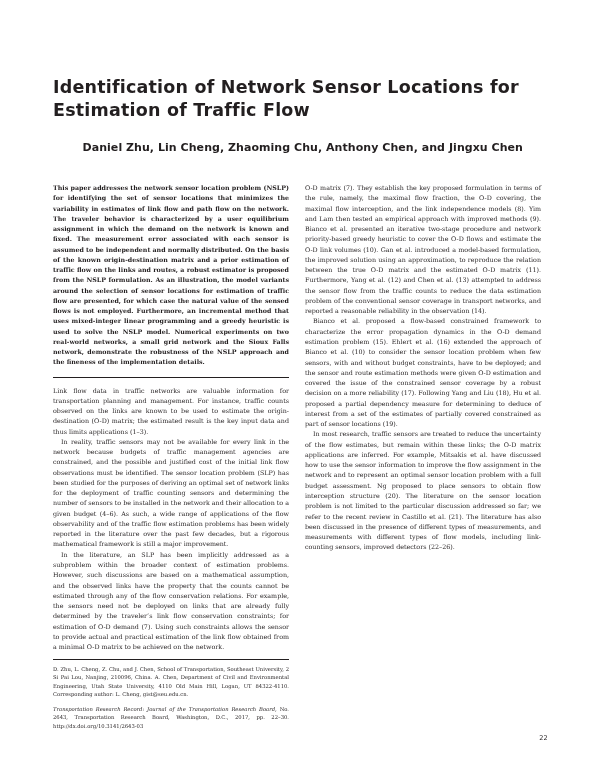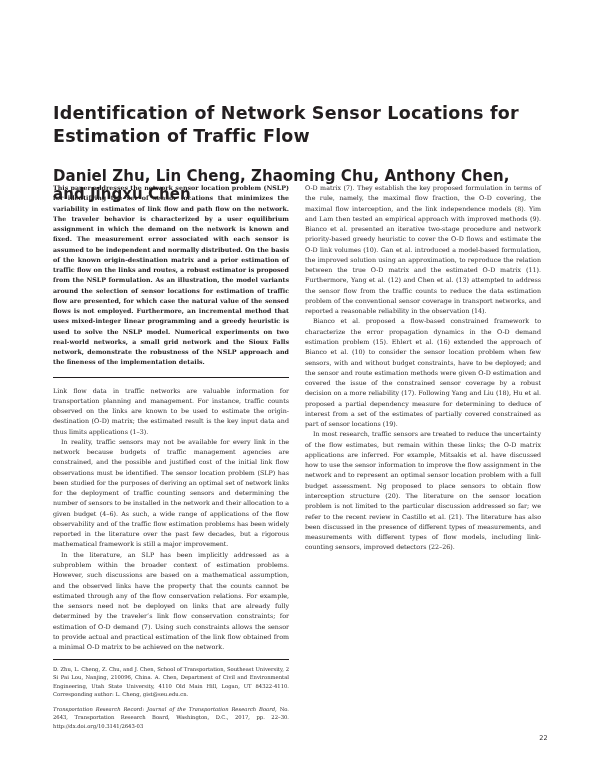--- a/index.html
+++ b/index.html
@@ -29,32 +29,33 @@
 
   
   .title {
     font-family: "DejaVu Sans", sans-serif;
     font-weight: bold;
     font-size: 17.5px;
     line-height: 1.30;
     letter-spacing: 0.2px;
     color: #231f20;
     margin: 0;
-    padding-top: 102px;
+    padding-top: 76px;
     width: 470px;
   }
   .authors {
     font-family: "DejaVu Sans", sans-serif;
     font-weight: bold;
-    font-size: 15px;
+    font-size: 11px;
     letter-spacing: 0.05px;
     color: #231f20;
     margin: 0;
     padding-top: 19px;
     width: 470px;
+    text-align: right;
   }
 
   
   .cols {
     position: absolute;
     top: 183px;
     left: 0;
     width: 495px;
   }
   .col {

